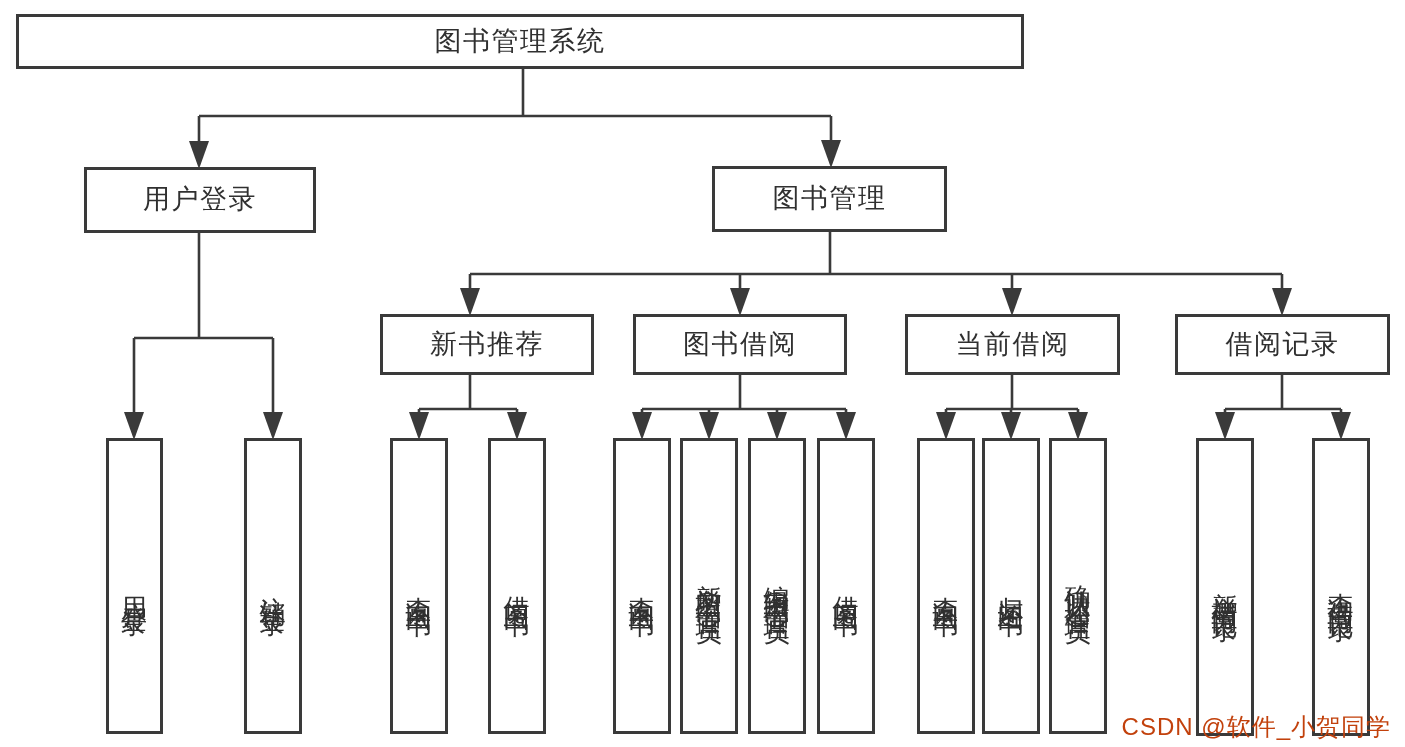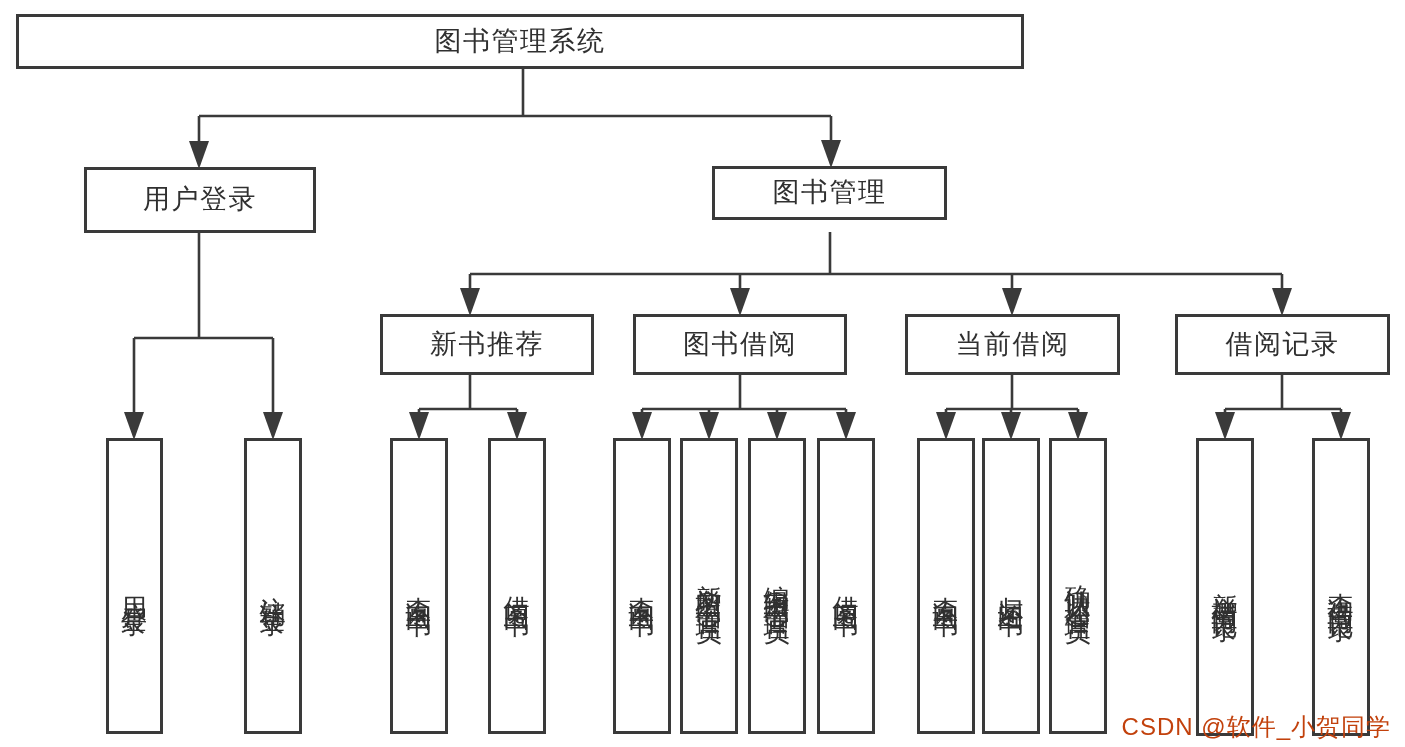--- a/index.html
+++ b/index.html
@@ -99,21 +99,21 @@
     </g>
   </svg>
 
   <div class="node hbox" style="left:16px;top:14px;width:1008px;height:55px">
     <span>图书管理系统</span>
   </div>
 
   <div class="node hbox" style="left:84px;top:167px;width:232px;height:66px">
     <span>用户登录</span>
   </div>
-  <div class="node hbox" style="left:712px;top:166px;width:235px;height:54px">
+  <div class="node hbox" style="left:712px;top:166px;width:235px;height:66px">
     <span>图书管理</span>
   </div>
 
   <div class="node hbox" style="left:380px;top:314px;width:214px;height:61px">
     <span>新书推荐</span>
   </div>
   <div class="node hbox" style="left:905px;top:314px;width:215px;height:61px">
     <span>当前借阅</span>
   </div>
   <div class="node hbox" style="left:633px;top:314px;width:214px;height:61px">

